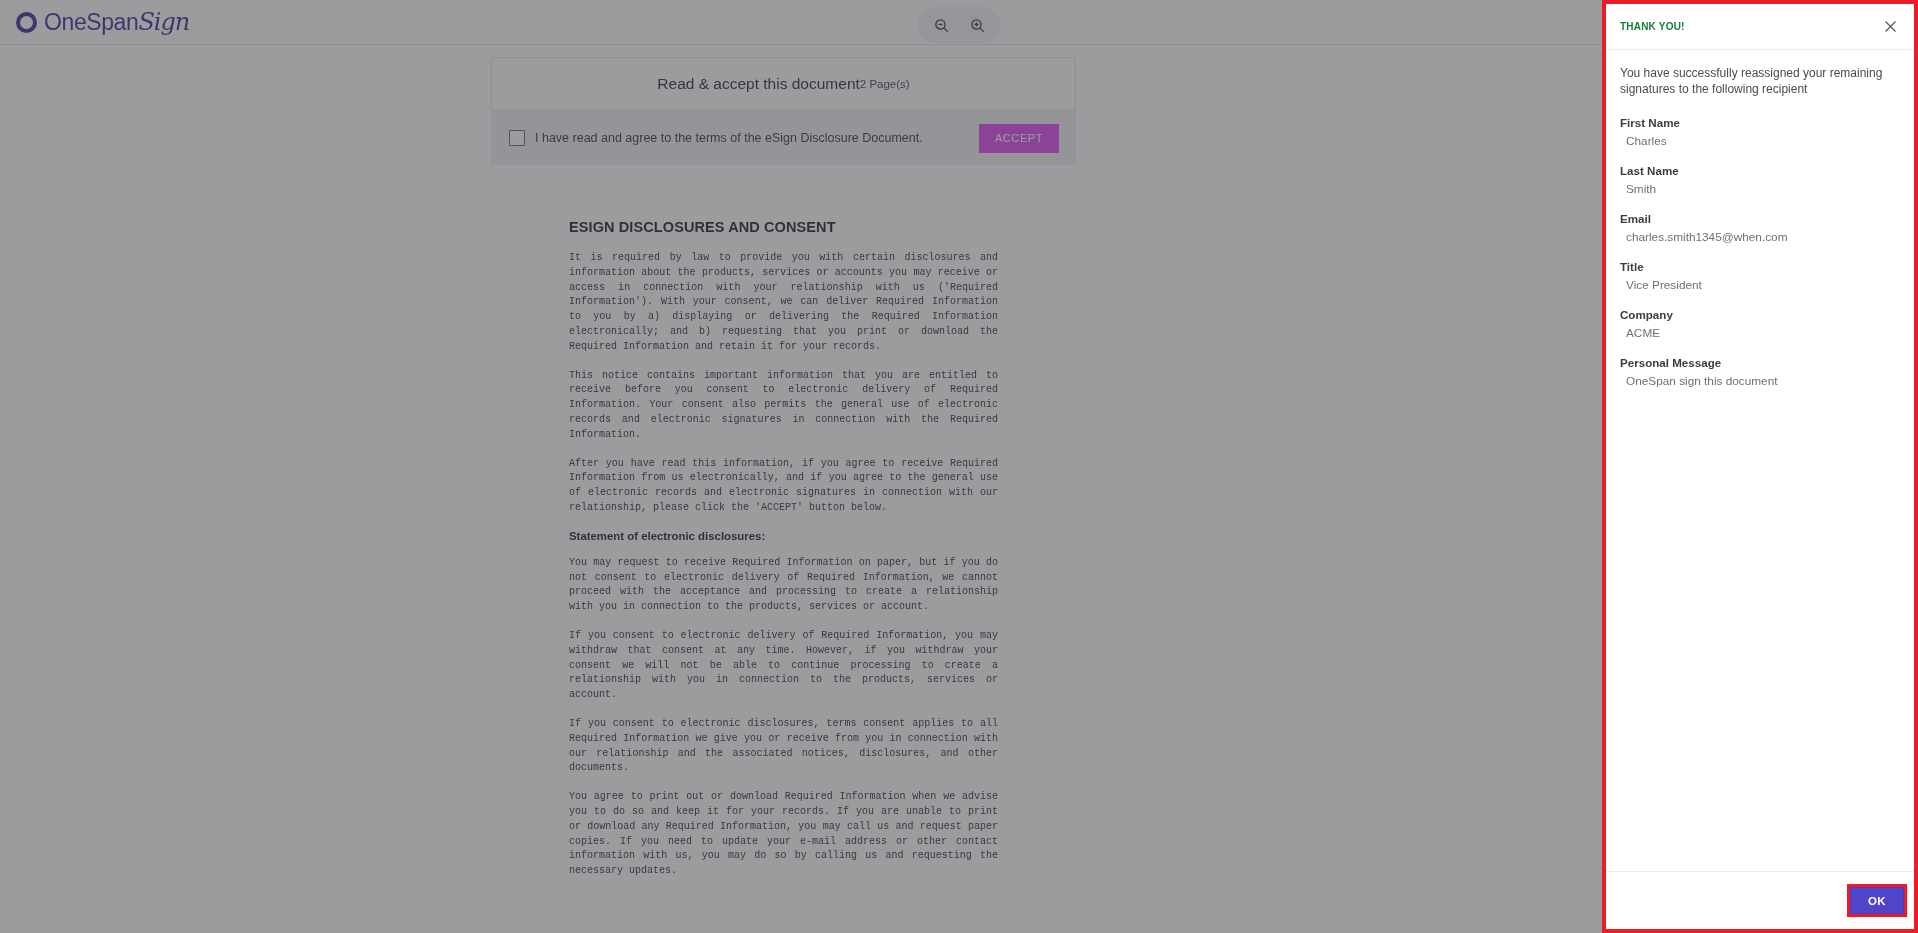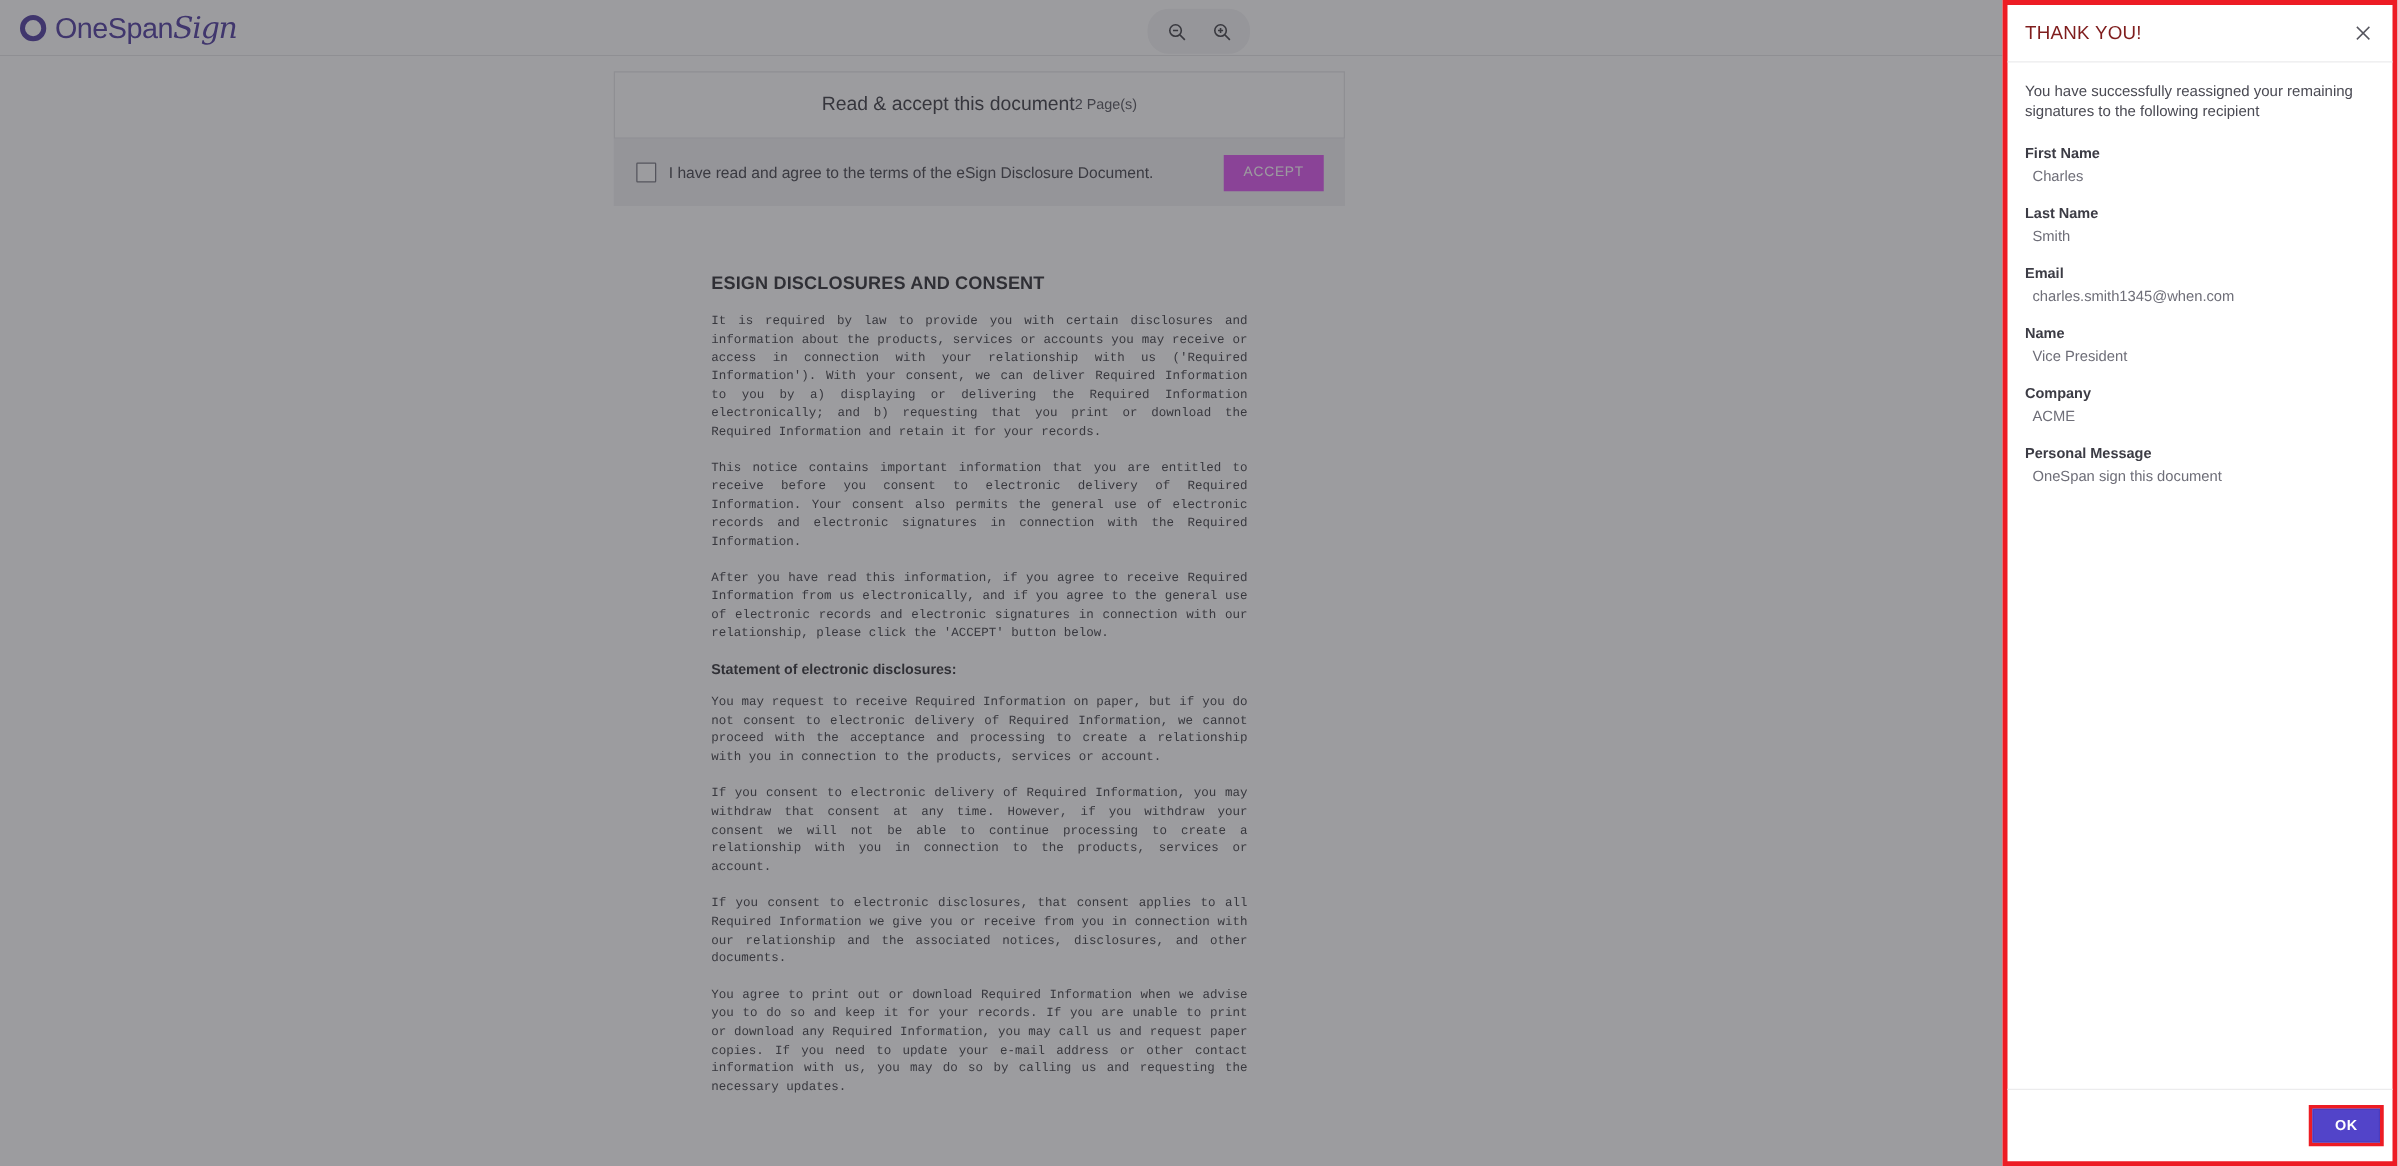--- a/index.html
+++ b/index.html
@@ -120,21 +120,21 @@
     border: 4px solid #ed1c24;
     display: flex; flex-direction: column;
   }
   .panel-head {
     height: 46px; flex: 0 0 auto;
     display: flex; align-items: center; justify-content: space-between;
     padding: 0 13px 0 14px;
     border-bottom: 1px solid #ececed;
   }
   .panel-title {
-    font-size: 15px; color: #7f1d1d; font-weight: normal; letter-spacing: 0.2px;
+    font-size: 10px; color: #15803d; font-weight: bold; letter-spacing: 0.2px;
   }
   .panel-close {
     width: 22px; height: 22px; display: flex; align-items: center;
     justify-content: center; cursor: pointer; color: #55555e;
   }
   .panel-body {
     flex: 1 1 auto; padding: 16px 14px 0 14px; overflow: hidden;
   }
   .panel-intro {
     font-size: 12px; line-height: 15.5px; color: #4a4a53; margin-bottom: 19px;
@@ -210,21 +210,21 @@
       </div>
 
       <div class="doc-page">
         <div class="doc-title">ESIGN DISCLOSURES AND CONSENT</div>
         <div class="doc-p">It is required by law to provide you with certain disclosures and information about the products, services or accounts you may receive or access in connection with your relationship with us ('Required Information'). With your consent, we can deliver Required Information to you by a) displaying or delivering the Required Information electronically; and b) requesting that you print or download the Required Information and retain it for your records.</div>
         <div class="doc-p">This notice contains important information that you are entitled to receive before you consent to electronic delivery of Required Information. Your consent also permits the general use of electronic records and electronic signatures in connection with the Required Information.</div>
         <div class="doc-p">After you have read this information, if you agree to receive Required Information from us electronically, and if you agree to the general use of electronic records and electronic signatures in connection with our relationship, please click the 'ACCEPT' button below.</div>
         <div class="doc-sub">Statement of electronic disclosures:</div>
         <div class="doc-p">You may request to receive Required Information on paper, but if you do not consent to electronic delivery of Required Information, we cannot proceed with the acceptance and processing to create a relationship with you in connection to the products, services or account.</div>
         <div class="doc-p">If you consent to electronic delivery of Required Information, you may withdraw that consent at any time. However, if you withdraw your consent we will not be able to continue processing to create a relationship with you in connection to the products, services or account.</div>
-        <div class="doc-p">If you consent to electronic disclosures, that consent applies to all Required Information we give you or receive from you in connection with our relationship and the associated notices, disclosures, and other documents.</div>
+        <div class="doc-p">If you consent to electronic disclosures, terms consent applies to all Required Information we give you or receive from you in connection with our relationship and the associated notices, disclosures, and other documents.</div>
         <div class="doc-p">You agree to print out or download Required Information when we advise you to do so and keep it for your records. If you are unable to print or download any Required Information, you may call us and request paper copies. If you need to update your e-mail address or other contact information with us, you may do so by calling us and requesting the necessary updates.</div>
       </div>
 
     </div>
   </div>
 
   <div class="dim"></div>
 
   <div class="side-panel">
 
@@ -250,21 +250,21 @@
         <div class="field-label">Last Name</div>
         <div class="field-value">Smith</div>
       </div>
 
       <div class="field">
         <div class="field-label">Email</div>
         <div class="field-value">charles.smith1345@when.com</div>
       </div>
 
       <div class="field">
-        <div class="field-label">Name</div>
+        <div class="field-label">Title</div>
         <div class="field-value">Vice President</div>
       </div>
 
       <div class="field">
         <div class="field-label">Company</div>
         <div class="field-value">ACME</div>
       </div>
 
       <div class="field">
         <div class="field-label">Personal Message</div>

